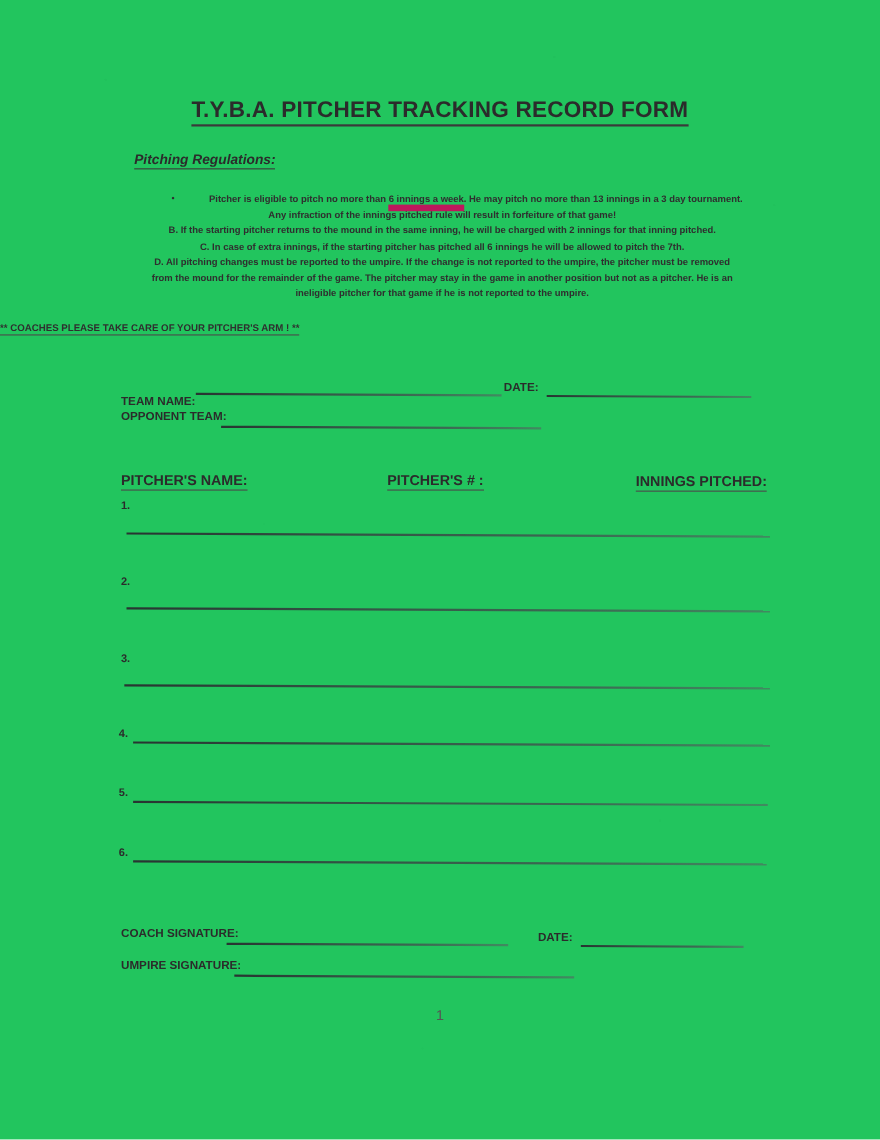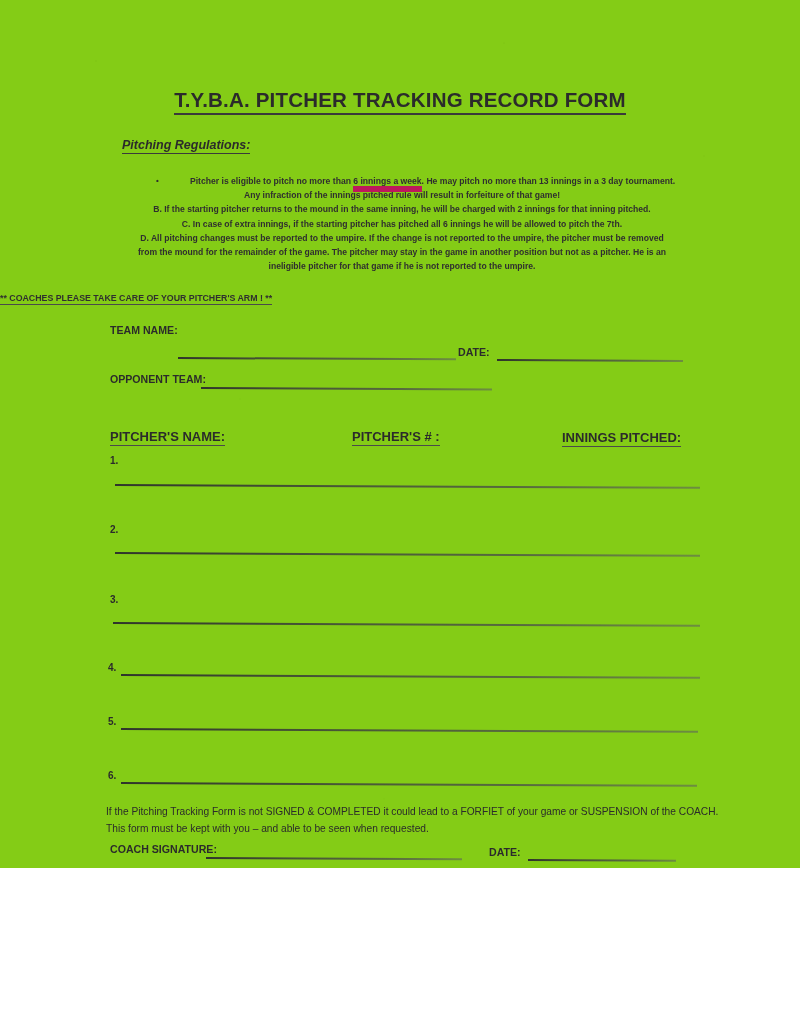--- a/index.html
+++ b/index.html
@@ -8,22 +8,22 @@
     padding: 0;
     background: #ffffff;
   }
   body {
     font-family: "Liberation Sans", sans-serif;
     color: #231f20;
   }
   .page {
     position: relative;
     width: 800px;
-    height: 868px;
-    background: #84cc16;
+    height: 1036px;
+    background: #22c55e;
     overflow: hidden;
   }
   
   .grain {
     position: absolute;
     inset: 0;
     pointer-events: none;
     opacity: .5;
     background-image:
       radial-gradient(circle at 12% 7%, rgba(0,0,0,.035) 0 1px, transparent 1.2px),
@@ -169,36 +169,36 @@
       <div class="reg-line c"><span>C. In case of extra innings, if the starting pitcher has pitched all 6 innings he will be allowed to pitch the 7th.</span></div>
       <div class="reg-line c"><span>D. All pitching changes must be reported to the umpire. If the change is not reported to the umpire, the pitcher must be removed</span></div>
       <div class="reg-line c"><span>from the mound for the remainder of the game.  The pitcher may stay in the game in another position but not as a pitcher.  He is an</span></div>
       <div class="reg-line c"><span>ineligible pitcher for that game if he is not reported to the umpire.</span></div>
     </div>
 
   <div class="abs coaches-note">
     <span>** COACHES PLEASE TAKE CARE OF YOUR PITCHER'S ARM ! **</span>
   </div>
 
-  <div class="abs field-label" style="left:110px; top:324px;text-align:center;">TEAM NAME:</div>
+  <div class="abs field-label" style="left:110px; top:359px;text-align:center;">TEAM NAME:</div>
   <div class="abs rule skew" style="left:178px; top:357px; width:278px;"></div>
 
   <div class="abs field-label" style="left:458px; top:346px;">DATE:</div>
   <div class="abs rule skew" style="left:497px; top:359px; width:186px;"></div>
 
   <div class="abs field-label" style="left:110px; top:373px;">OPPONENT TEAM:</div>
   <div class="abs rule skew" style="left:201px; top:387px; width:291px;"></div>
 
   <div class="abs col-head" style="left:110px; top:429px;">
     <span>PITCHER'S NAME:</span>
   </div>
   <div class="abs col-head" style="left:352px; top:429px;text-align:right;">
     <span>PITCHER'S  # :</span>
   </div>
-  <div class="abs col-head" style="left:562px; top:430px;">
+  <div class="abs col-head" style="left:578px; top:430px;">
     <span>INNINGS PITCHED:</span>
   </div>
 
   <div class="abs row-num" style="left:110px; top:455px;">1.</div>
   <div class="abs rule skew" style="left:115px; top:484px; width:585px;"></div>
 
   <div class="abs row-num" style="left:110px; top:524px;">2.</div>
   <div class="abs rule skew" style="left:115px; top:552px; width:585px;"></div>
 
   <div class="abs row-num" style="left:110px; top:594px;">3.</div>
@@ -206,24 +206,20 @@
 
   <div class="abs row-num" style="left:108px; top:662px;">4.</div>
   <div class="abs rule skew" style="left:121px; top:674px; width:579px;"></div>
 
   <div class="abs row-num" style="left:108px; top:716px;">5.</div>
   <div class="abs rule skew" style="left:121px; top:728px; width:577px;"></div>
 
   <div class="abs row-num" style="left:108px; top:770px;">6.</div>
   <div class="abs rule skew" style="left:121px; top:782px; width:576px;"></div>
 
-  <div class="abs warning">
-    <div>If the Pitching Tracking Form is not SIGNED &amp; COMPLETED  it could lead to a FORFIET of your game or SUSPENSION of the COACH.</div>
-    <div>This form must be kept with you – and able to be seen when  requested.</div>
-  </div>
 
   <div class="abs field-label" style="left:110px; top:843px;">COACH SIGNATURE:</div>
   <div class="abs rule skew" style="left:206px; top:857px; width:256px;"></div>
 
   <div class="abs field-label" style="left:489px; top:846px;">DATE:</div>
   <div class="abs rule skew" style="left:528px; top:859px; width:148px;"></div>
 
   <div class="abs field-label" style="left:110px; top:872px;">UMPIRE SIGNATURE:</div>
   <div class="abs rule skew" style="left:213px; top:886px; width:309px;"></div>
 

